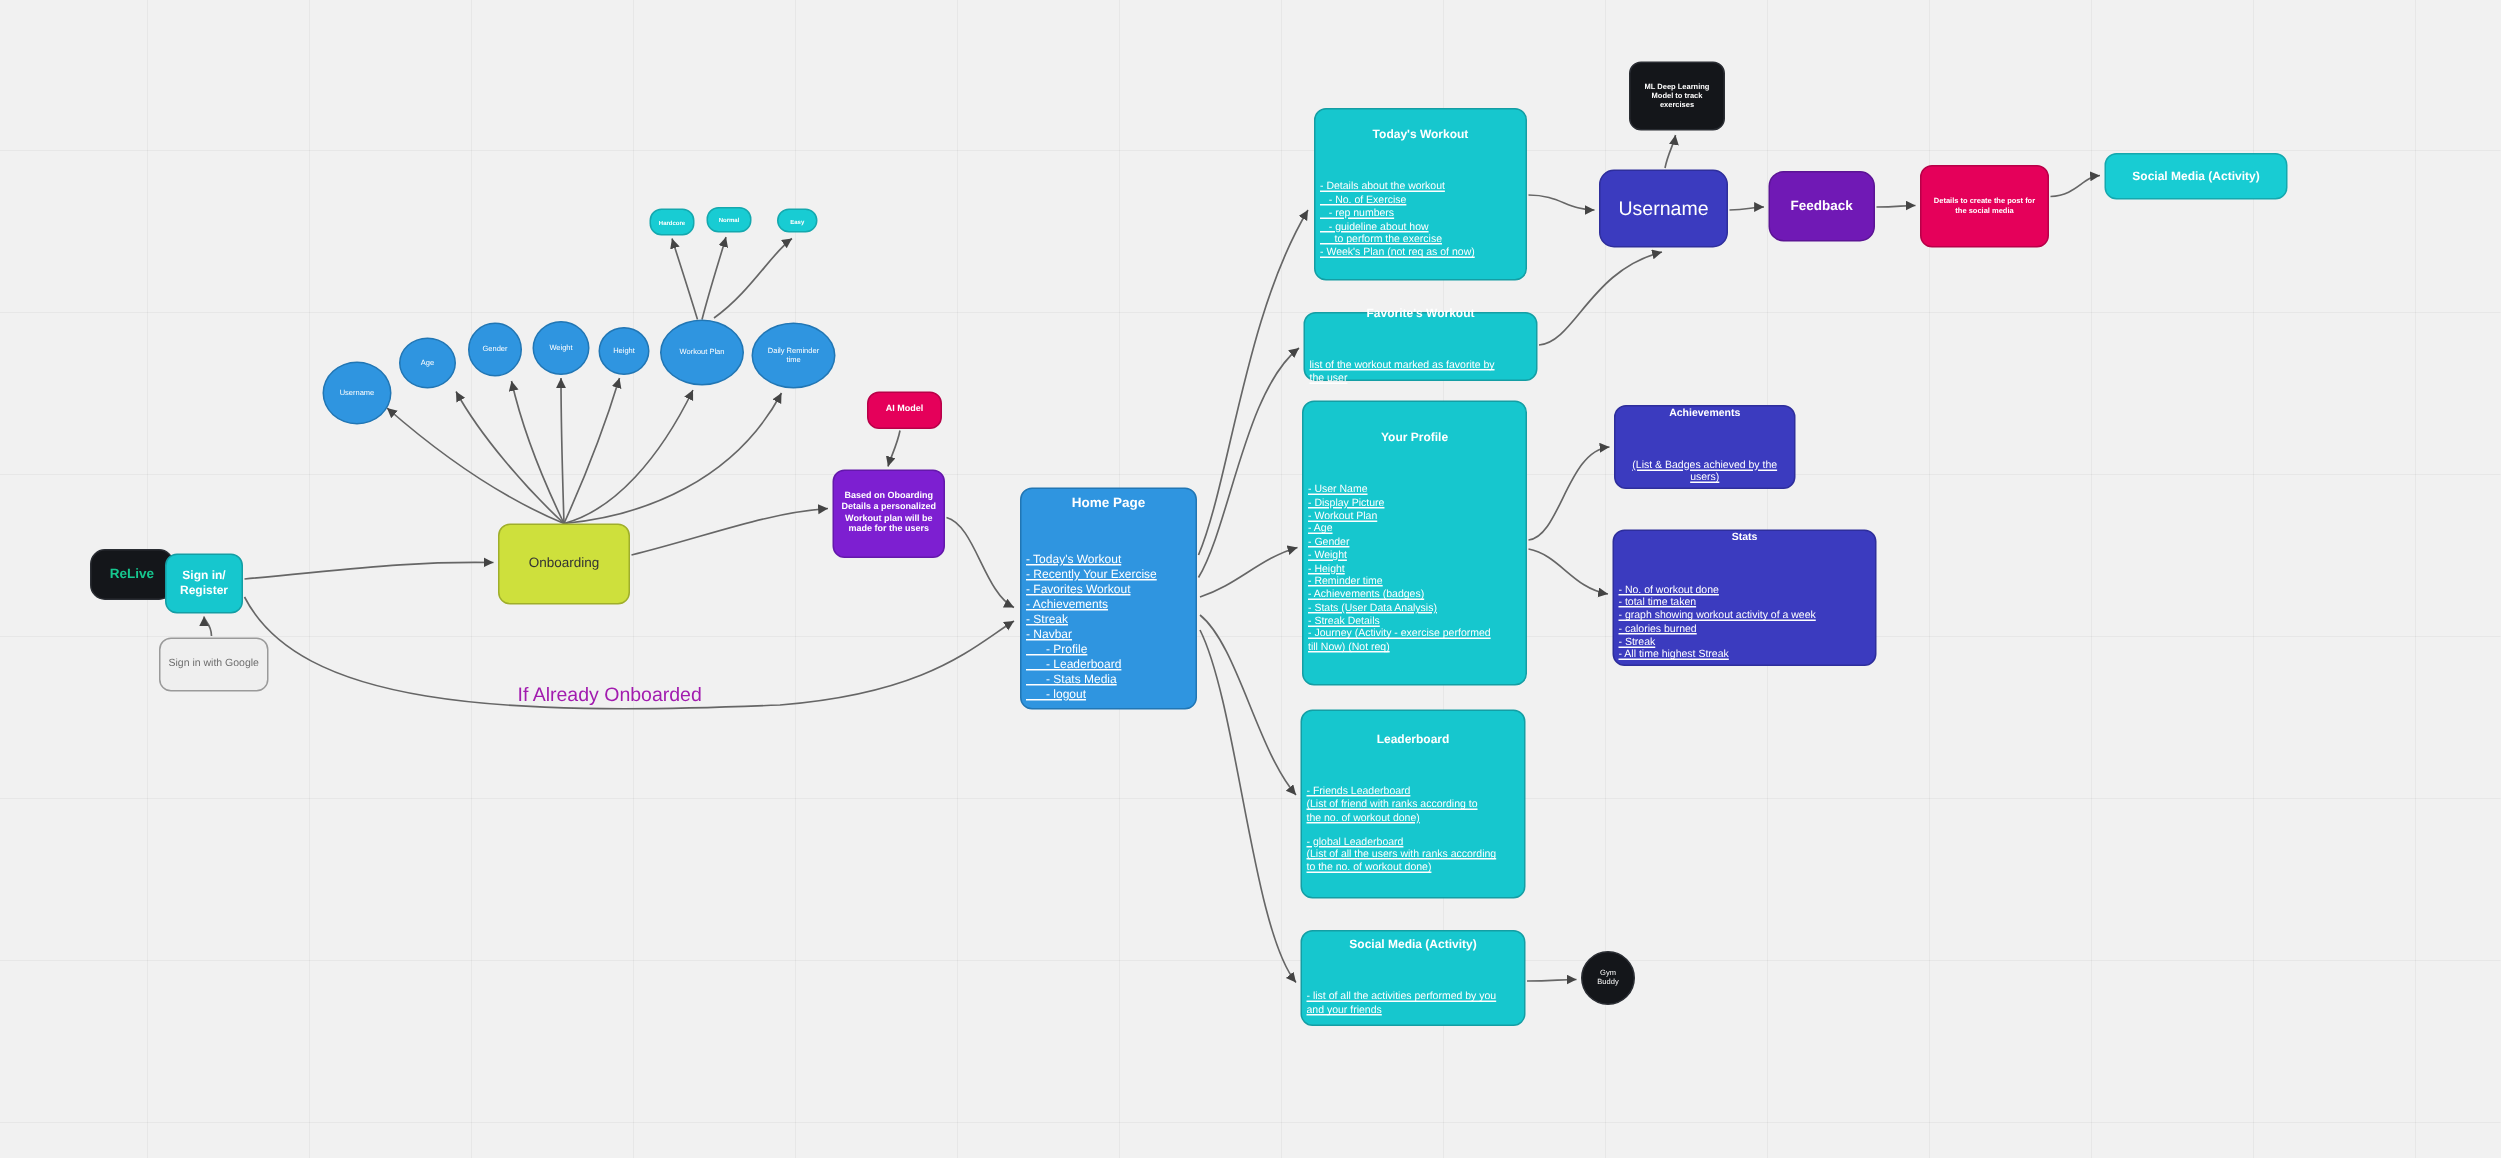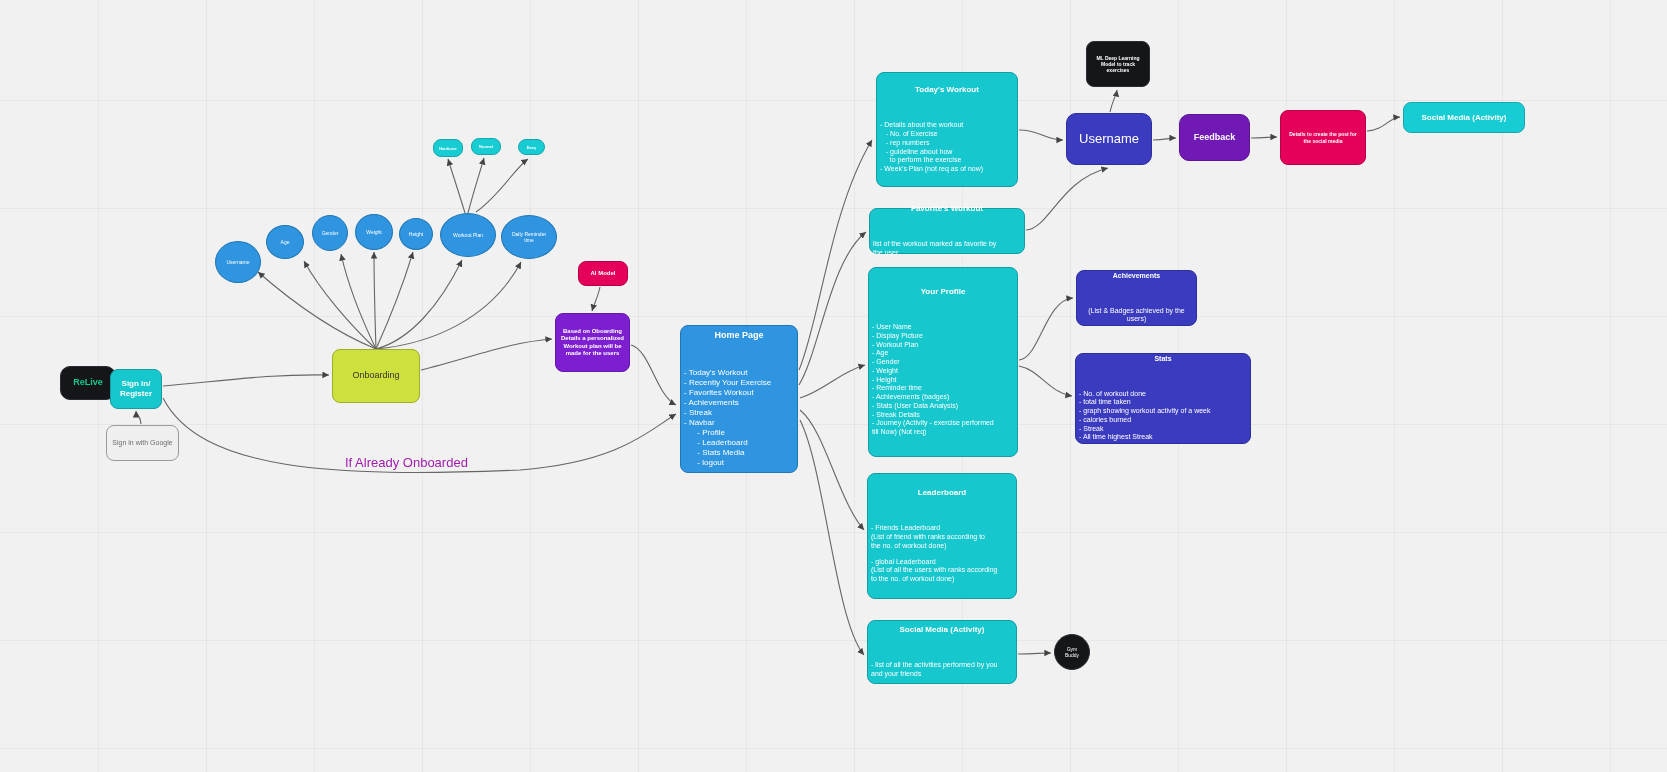--- a/index.html
+++ b/index.html
@@ -29,21 +29,21 @@
     flex-direction: column;
     align-items: center;
     justify-content: center;
     color: #fff;
     text-align: center;
     line-height: 1.25;
     border-radius: 8px;
     gap: 24px;
   }
   .node .ttl { font-weight: bold; }
-  .node .body { text-align: left; width: 100%; }
+  .node .body { text-align: left; width: 100%; text-decoration: underline; }
   .node .body.c { text-align: center; }
 
   
   .dark   { background: #14161a; border: 1px solid #2a2d33; }
   .teal   { background: #16c7ce; border: 1px solid #149ea4; }
   .teal2  { background: #18ccd3; border: 1px solid #14a8ae; }
   .blue   { background: #2f95e0; border: 1px solid #2176b4; }
   .indigo { background: #3b3bbf; border: 1px solid #2e2e9c; }
   .purple { background: #7019b5; border: 1px solid #5b1494; }
   .violet { background: #7d1fd1; border: 1px solid #6418ab; }

